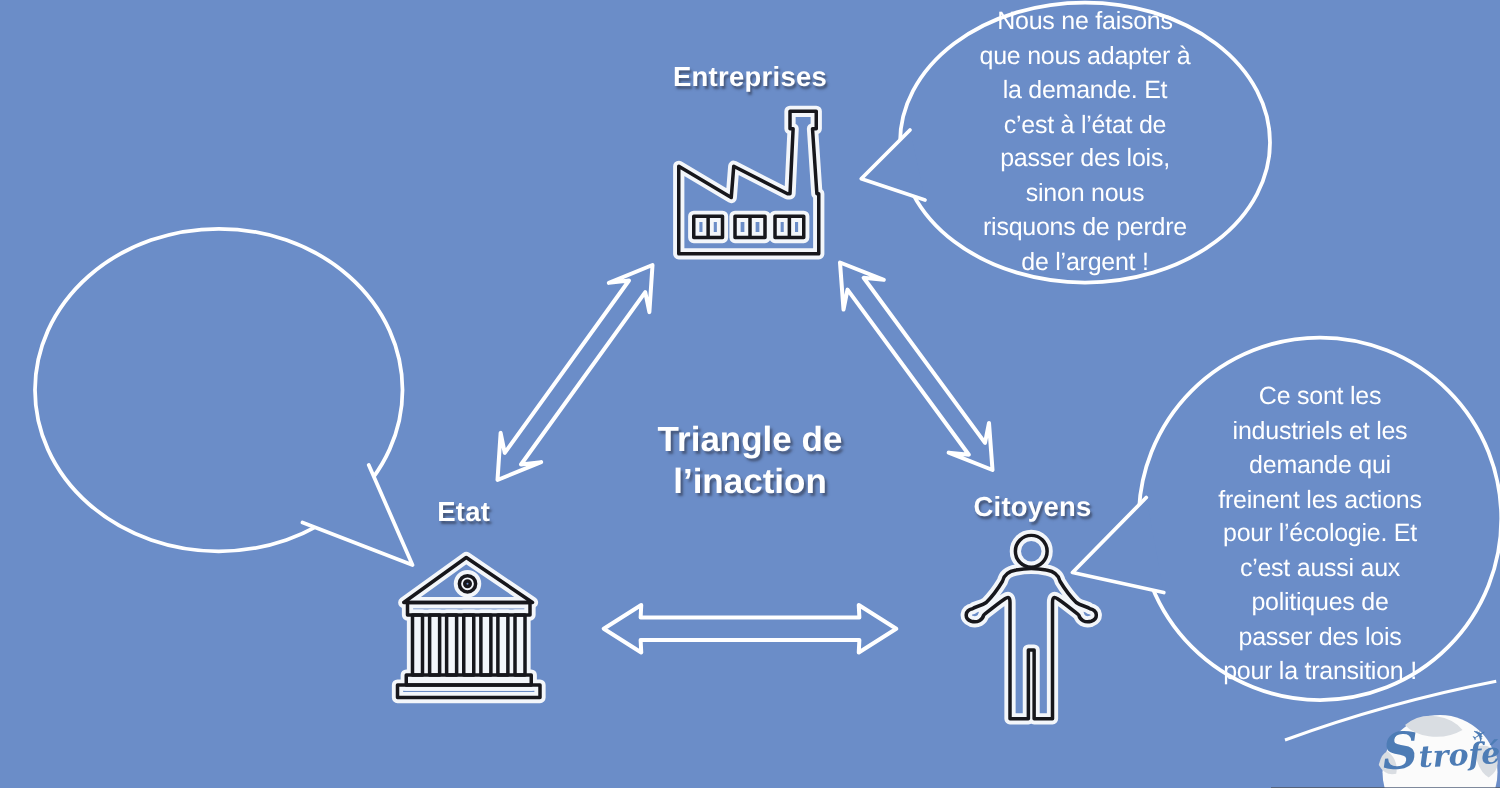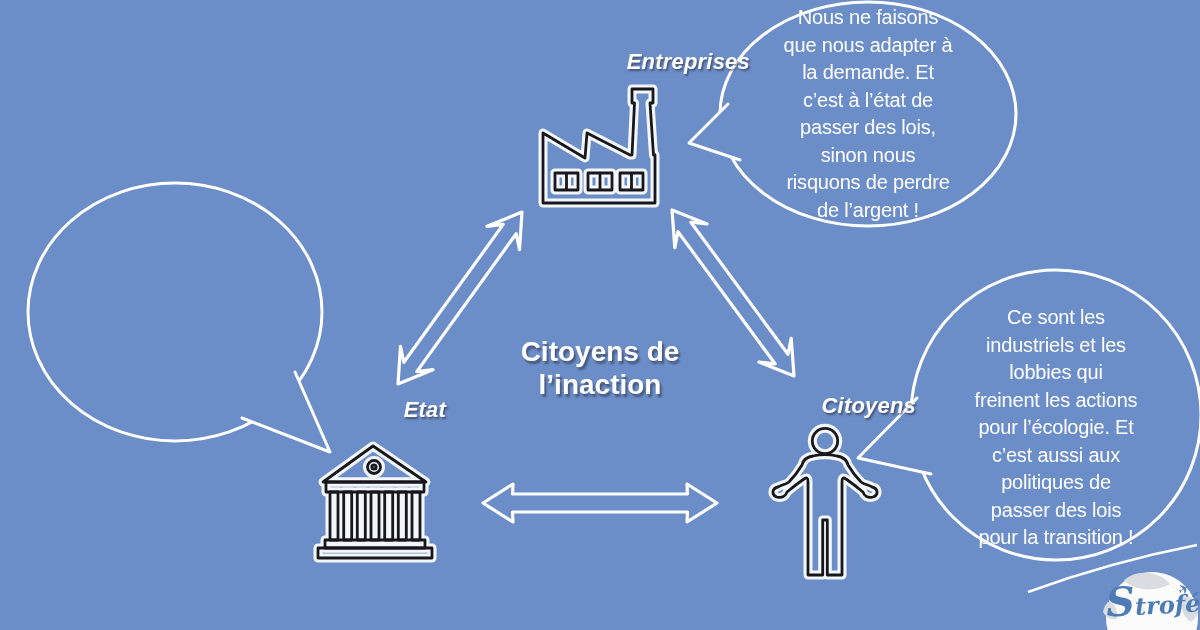--- a/index.html
+++ b/index.html
@@ -11,22 +11,22 @@
   .halo{fill:none;stroke:#ffffff;stroke-width:9;stroke-linejoin:round;stroke-linecap:round;opacity:.92;}
   .ink{fill:none;stroke:#17171c;stroke-width:2.8;stroke-linejoin:round;stroke-linecap:round;}
 
   .arrow{fill:none;stroke:#ffffff;stroke-width:3.2;stroke-linejoin:round;}
   .bubble{fill:#6b8dc8;stroke:#ffffff;stroke-width:3;}
   .tail{fill:#6b8dc8;stroke:#ffffff;stroke-width:3;stroke-linejoin:round;stroke-linecap:round;}
   .swoosh{fill:none;stroke:#ffffff;stroke-width:2.4;}
   .globe{fill:#fbfbfb;}
   .continent{fill:#d9dde2;}
 
-  .node-label{position:absolute;color:#fff;font-weight:bold;font-size:22px;text-align:right;
-              letter-spacing:.2px;text-shadow:1.5px 2px 2px rgba(35,38,52,.55);font-style:italic;}
+  .node-label{position:absolute;color:#fff;font-weight:bold;font-size:22px;text-align:center;
+              letter-spacing:.2px;text-shadow:1.5px 2px 2px rgba(35,38,52,.55);}
   #label-entreprises{left:450px;top:49px;width:300px;}
   #label-etat{left:296px;top:397px;width:150px;}
   #label-citoyens{left:736px;top:393px;width:180px;}
 
   .diagram-title{position:absolute;left:450px;top:335px;width:300px;color:#fff;font-weight:bold;
                  font-size:28px;line-height:33px;text-align:center;white-space:pre-line;
                  text-shadow:2px 2.5px 2px rgba(35,38,52,.5);}
 
   .bubble-text{position:absolute;color:#fff;font-weight:normal;font-size:20px;text-align:center;
                white-space:pre-line;letter-spacing:-.2px;}
@@ -112,34 +112,34 @@
       <path class="continent" d="M1179,598 q13,-5 18,6 q4,11 -6,18 q-9,-5 -12,-24 Z"></path>
       <path class="continent" d="M1110,601 q9,7 7,18 q-9,2 -14,-7 q2,-9 7,-11 Z"></path>
       <path class="continent" d="M1126,649 q17,-9 36,-3 q11,4 9,14 l-46,0 Z"></path>
     </g>
   </svg>
 
   <div class="node-label" id="label-entreprises">Entreprises</div>
   <div class="node-label" id="label-citoyens">Citoyens</div>
   <div class="node-label" id="label-etat">Etat</div>
 
-  <div class="diagram-title">Citoyens de
+  <div class="diagram-title">Triangle de
 l’inaction</div>
 
   <div class="bubble-text" id="bubble-text-entreprises">Nous ne faisons
 que nous adapter à
 la demande. Et
 c’est à l’état de
 passer des lois,
 sinon nous
 risquons de perdre
 de l’argent !</div>
   <div class="bubble-text" id="bubble-text-citoyens">Ce sont les
 industriels et les
-lobbies qui
+demande qui
 freinent les actions
 pour l’écologie. Et
 c’est aussi aux
 politiques de
 passer des lois
 pour la transition !</div>
 
   <div class="logo-name">Strofé</div>
   <div class="logo-plane">✈</div>
 

